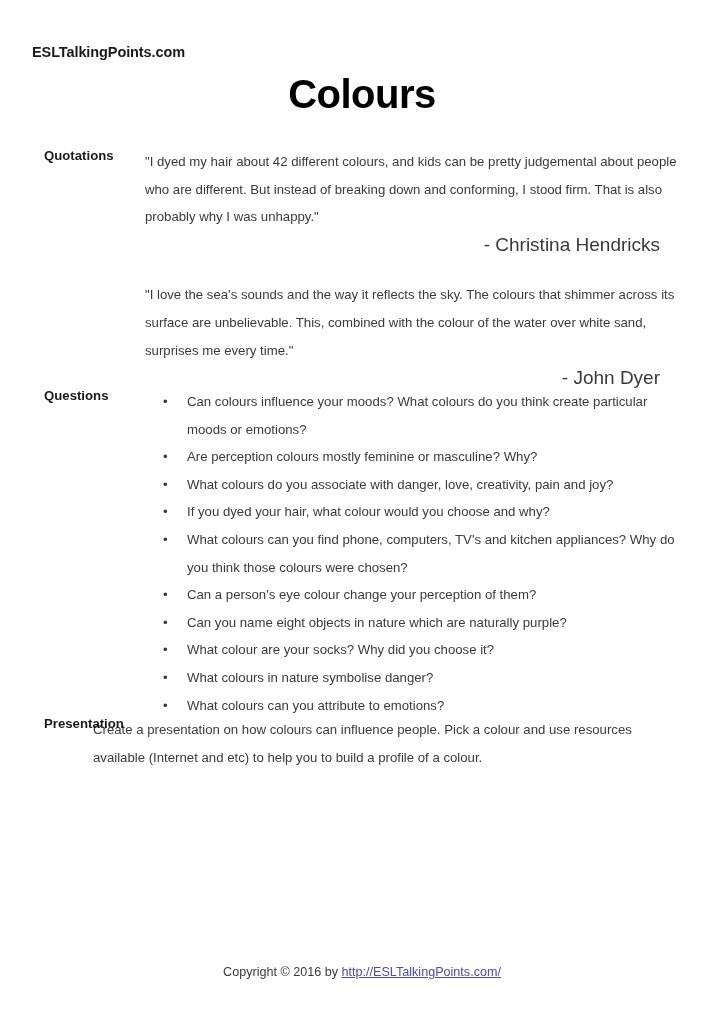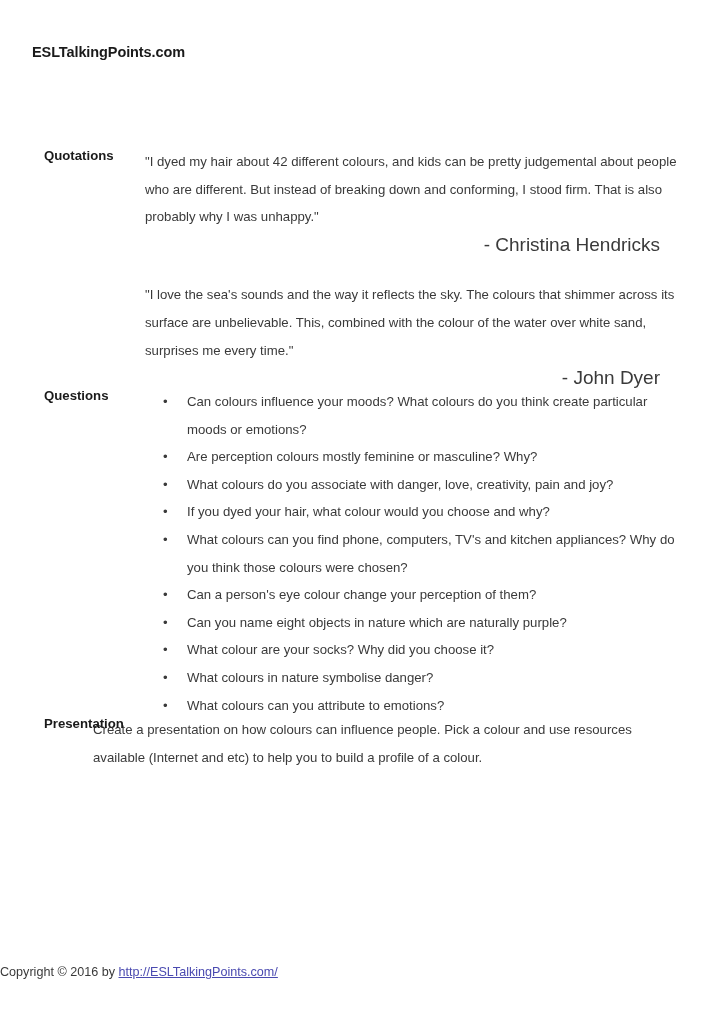--- a/index.html
+++ b/index.html
@@ -119,34 +119,36 @@
     line-height: 27.6px;
     color: #3a3a3a;
   }
 
   
   .footer {
     position: absolute;
     left: 0;
     top: 965px;
     width: 724px;
+    text-align: center;
     font-size: 12.6px;
     color: #3a3a3a;
   }
   .footer-link {
     color: #4a4ab0;
     text-decoration: underline;
   }
 </style>
 </head>
 <body>
 
 <div class="page">
 
   <div class="site-name">ESLTalkingPoints.com</div>
+  <div class="doc-title">Colours</div>
 
   <div class="section" id="quotations">
     <div class="section-label">Quotations</div>
     <div class="section-body">
       <div class="quote-block">
         <div class="quote-text">"I dyed my hair about 42 different colours, and kids can be pretty judgemental about people who are different.  But instead of breaking down and conforming, I stood firm. That is also probably why I was unhappy."</div>
         <div class="quote-attrib">- Christina Hendricks</div>
       </div>
       <div class="quote-block">
         <div class="quote-text">"I love the sea's sounds and the way it reflects the sky. The colours that shimmer across its surface are unbelievable. This, combined with the colour of the water over white sand, surprises me every time."</div>

